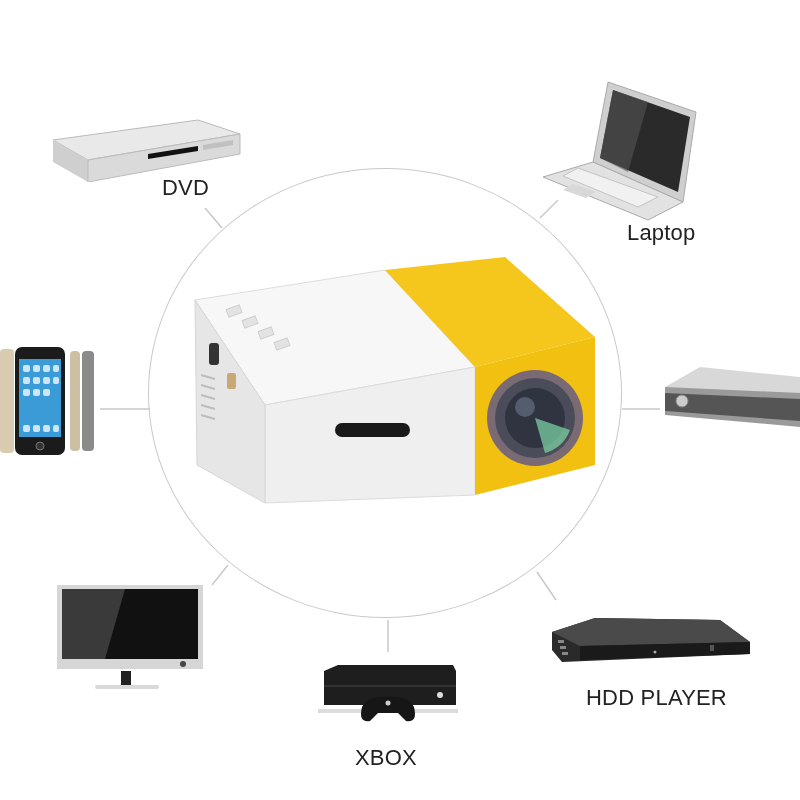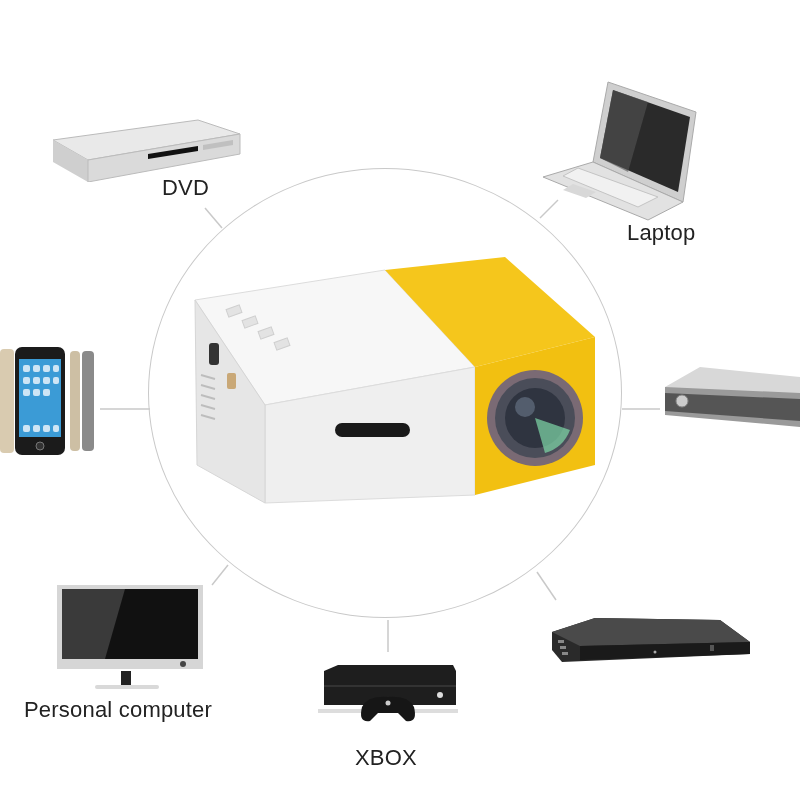--- a/index.html
+++ b/index.html
@@ -120,21 +120,20 @@
   </svg>
 
   <svg class="device" style="left:55px;top:583px" width="150" height="110" viewBox="0 0 150 110">
     <rect x="2" y="2" width="146" height="84" fill="#d6d6d6"></rect>
     <rect x="7" y="6" width="136" height="70" fill="#111"></rect>
     <polygon points="7,6 70,6 50,76 7,76" fill="#3a3a3a"></polygon>
     <circle cx="128" cy="81" r="3" fill="#444"></circle>
     <rect x="66" y="88" width="10" height="14" fill="#222"></rect>
     <rect x="40" y="102" width="64" height="4" rx="2" fill="#d9d9d9"></rect>
   </svg>
-  <div class="label" style="left:24px;top:697px">Personal computer</div>
 
   <svg class="device" style="left:318px;top:665px" width="140" height="60" viewBox="0 0 140 60">
     <rect x="0" y="44" width="140" height="4" fill="#ddd"></rect>
     <polygon points="6,6 20,0 135,0 138,6 138,40 6,40" fill="#1e1e1e"></polygon>
     <rect x="6" y="20" width="132" height="2" fill="#333"></rect>
     <circle cx="122" cy="30" r="3" fill="#ddd"></circle>
     <path d="M44,42 Q50,30 70,32 Q90,30 96,42 Q100,58 88,56 L80,48 L60,48 L52,56 Q40,58 44,42 Z" fill="#161616"></path>
     <circle cx="70" cy="38" r="2.5" fill="#ccc"></circle>
   </svg>
   <div class="label" style="left:355px;top:745px">XBOX</div>
@@ -144,14 +143,15 @@
     <polygon points="2,20 45,6 170,8 200,30 30,34" fill="#4a4a4a"></polygon>
     <polygon points="30,34 200,30 200,42 30,48" fill="#1a1a1a"></polygon>
     <g fill="#888">
         <rect x="8" y="28" width="6" height="3"></rect>
         <rect x="10" y="34" width="6" height="3"></rect>
         <rect x="12" y="40" width="6" height="3"></rect>
       </g>
     <circle cx="105" cy="40" r="1.5" fill="#aaa"></circle>
     <rect x="160" y="33" width="4" height="6" fill="#555"></rect>
   </svg>
+  <div class="label" style="left:586px;top:685px">HDD PLAYER</div>
 
 </div>
 
 </body></html>

